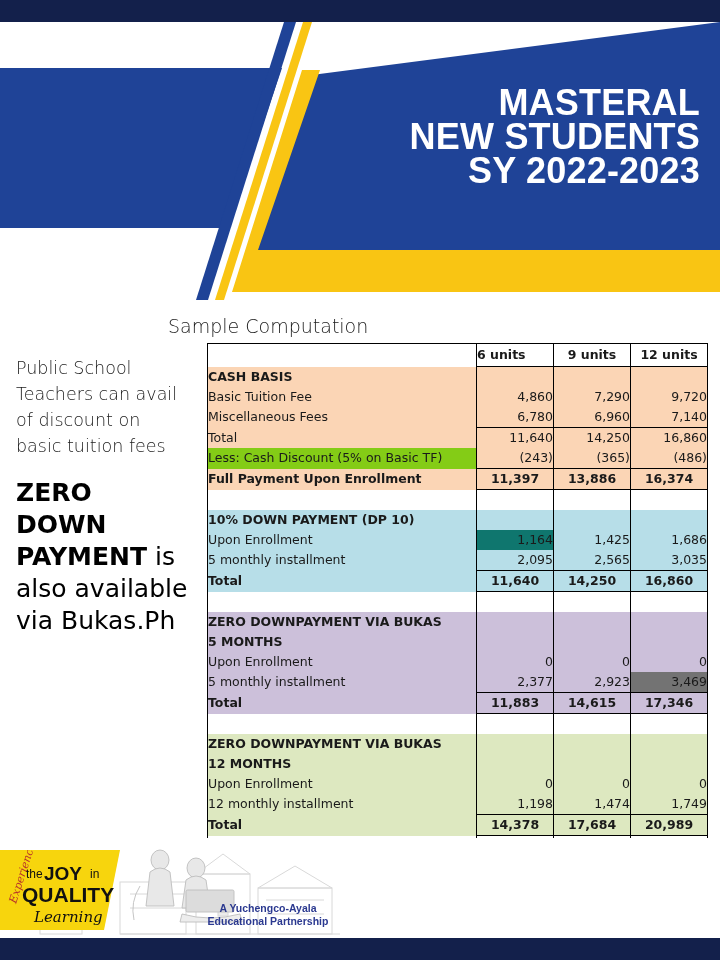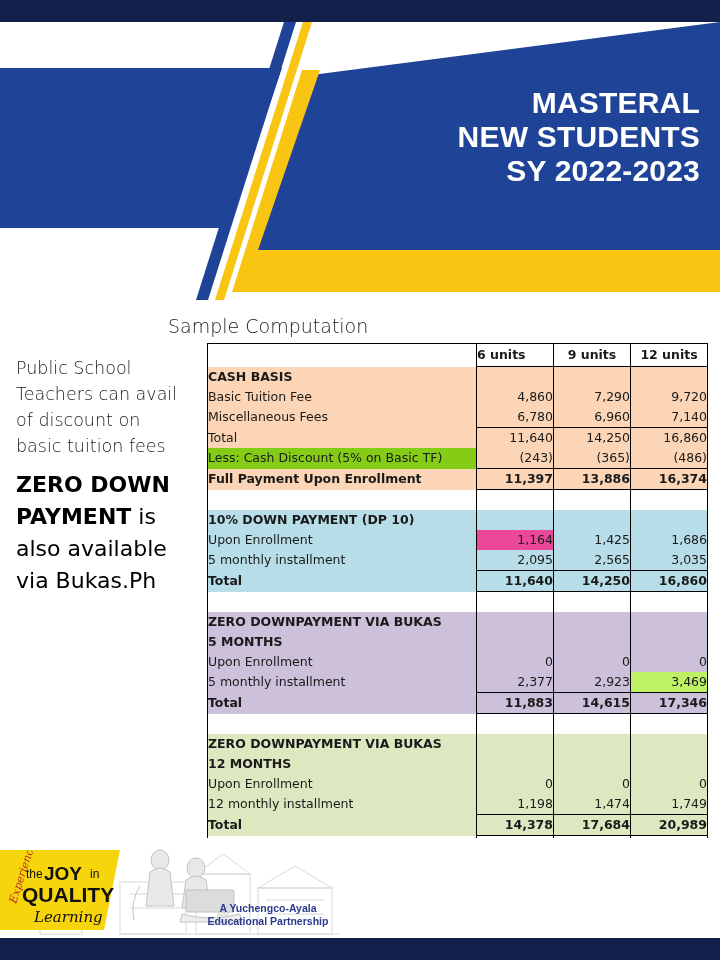--- a/index.html
+++ b/index.html
@@ -28,21 +28,21 @@
 
   #header-title {
     position: absolute;
     right: 20px;
     top: 86px;
     width: 420px;
     text-align: right;
     color: #ffffff;
     font-family: "Liberation Sans", sans-serif;
     font-weight: bold;
-    font-size: 30px;
+    font-size: 36px;
     line-height: 34px;
     letter-spacing: 0.2px;
     z-index: 5;
   }
   #header-title div { white-space: nowrap; }
 
   
   #left-column {
     position: absolute;
     left: 16px;
@@ -50,23 +50,23 @@
     width: 172px;
   }
   .left-para {
     font-family: "DejaVu Sans", sans-serif;
     font-size: 17.5px;
     line-height: 26px;
     color: #1a1a1a;
     font-weight: 300;
   }
   .left-emph {
-    margin-top: 10px;
+    margin-top: 18px;
     font-family: "DejaVu Sans", sans-serif;
-    font-size: 22px;
+    font-size: 25px;
     line-height: 32px;
     color: #000000;
   }
   .left-emph .bold-lines { font-weight: bold; }
   .left-emph .reg-lines { font-weight: normal; }
 
   
   #sample-caption {
     position: absolute;
     left: 168px;
@@ -131,21 +131,21 @@
   }
   tr.units-row td.cell-label { border-bottom: none; background:#ffffff; }
 
   
   .sec-head { font-weight: bold; }
   .indent2 { padding-left: 20px; }
   .indent3 { padding-left: 22px; }
   .bold { font-weight: bold; }
 
   .topline { border-top: 1.3px solid #000; }
-  .botline { border-bottom: 1.3px solid #000; }
+  .botline { border-bottom: 1.3px solid #000; text-align: center; }
 
   
   tr.spacer td { height: 11px; background: #ffffff; }
   tr.spacer-thin td { height: 9px; background: #ffffff; }
   .bg-white  { background: #ffffff; }
 
   
   #bottom-art {
     position: absolute;
     left: 0;
@@ -282,21 +282,21 @@
           <td class="cell-num vdiv bg-white">&nbsp;</td>
         </tr>
         <tr>
           <td class="cell-label sec-head" style="background: rgb(183, 222, 232);">10% DOWN PAYMENT (DP 10)</td>
           <td class="cell-num vdiv" style="background: rgb(183, 222, 232);">&nbsp;</td>
           <td class="cell-num vdiv" style="background: rgb(183, 222, 232);">&nbsp;</td>
           <td class="cell-num vdiv" style="background: rgb(183, 222, 232);">&nbsp;</td>
         </tr>
         <tr>
           <td class="cell-label indent2" style="background: rgb(183, 222, 232);">Upon Enrollment</td>
-          <td class="cell-num vdiv" style="background: #ec4899;">1,164</td>
+          <td class="cell-num vdiv" style="background: #0f766e;">1,164</td>
           <td class="cell-num vdiv" style="background: rgb(183, 222, 232);">1,425</td>
           <td class="cell-num vdiv" style="background: rgb(183, 222, 232);">1,686</td>
         </tr>
         <tr>
           <td class="cell-label indent2" style="background: rgb(183, 222, 232);">5 monthly installment</td>
           <td class="cell-num vdiv" style="background: rgb(183, 222, 232);">2,095</td>
           <td class="cell-num vdiv" style="background: rgb(183, 222, 232);">2,565</td>
           <td class="cell-num vdiv" style="background: rgb(183, 222, 232);">3,035</td>
         </tr>
         <tr>
@@ -326,21 +326,21 @@
         <tr>
           <td class="cell-label indent2" style="background: rgb(204, 192, 218);">Upon Enrollment</td>
           <td class="cell-num vdiv" style="background: rgb(204, 192, 218);">0</td>
           <td class="cell-num vdiv" style="background: rgb(204, 192, 218);">0</td>
           <td class="cell-num vdiv" style="background: rgb(204, 192, 218);">0</td>
         </tr>
         <tr>
           <td class="cell-label indent2" style="background: rgb(204, 192, 218);">5 monthly installment</td>
           <td class="cell-num vdiv" style="background: rgb(204, 192, 218);">2,377</td>
           <td class="cell-num vdiv" style="background: rgb(204, 192, 218);">2,923</td>
-          <td class="cell-num vdiv" style="background: #bef264;">3,469</td>
+          <td class="cell-num vdiv" style="background: #737373;">3,469</td>
         </tr>
         <tr>
           <td class="cell-label indent3 bold" style="background: rgb(204, 192, 218);">Total</td>
           <td class="cell-num vdiv topline botline bold" style="background: rgb(204, 192, 218);">11,883</td>
           <td class="cell-num vdiv topline botline bold" style="background: rgb(204, 192, 218);">14,615</td>
           <td class="cell-num vdiv topline botline bold" style="background: rgb(204, 192, 218);">17,346</td>
         </tr>
         <tr class="spacer">
           <td class="cell-label bg-white">&nbsp;</td>
           <td class="cell-num vdiv bg-white">&nbsp;</td>

